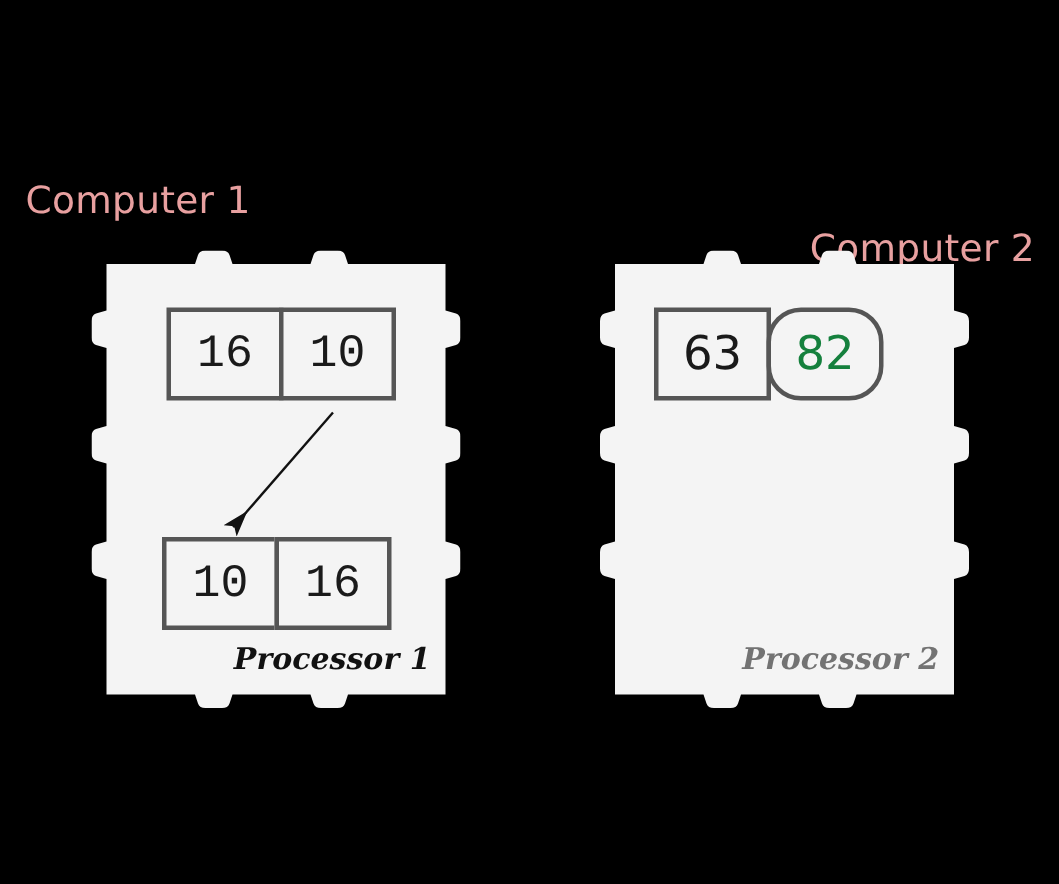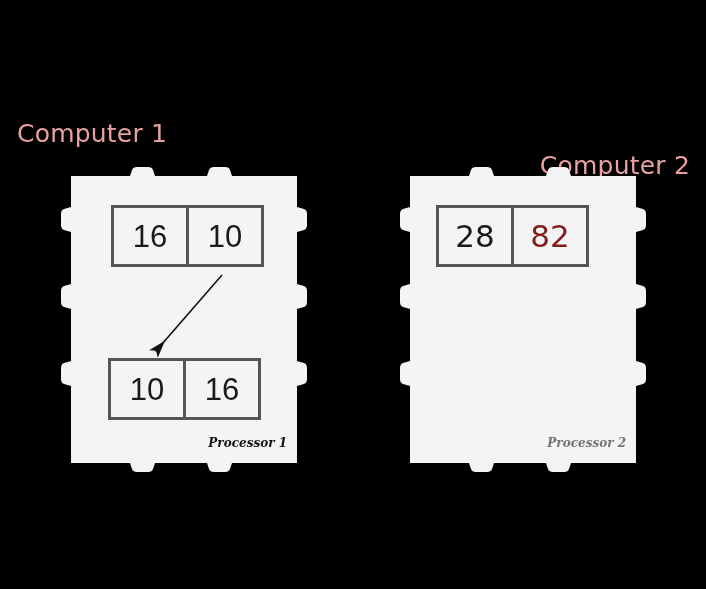--- a/index.html
+++ b/index.html
@@ -66,21 +66,21 @@
     border: 3px solid #555555;
     box-sizing: border-box;
     display: flex;
     align-items: center;
     justify-content: center;
     font-size: 31px;
     color: #1a1a1a;
     line-height: 1;
   }
   .cell + .cell { margin-left: -3px; }
-  .cell.mono { font-family: Liberation Sans, sans-serif; }
+  .cell.mono { font-family: Liberation Mono, monospace; }
   .cell.sans { font-family: "DejaVu Sans", sans-serif; }
 
   #row-1a { left: 40px; top: 29px; }
   #row-1b { left: 37px; top: 182px; }
   #row-2a { left: 26px; top: 29px; }
 
   
   #arrow-svg {
     position: absolute;
     left: 0;
@@ -91,21 +91,21 @@
   }
 
   
   .proc-label {
     position: absolute;
     right: 10px;
     bottom: 14px;
     font-family: "DejaVu Serif", serif;
     font-style: italic;
     font-weight: 700;
-    font-size: 12px;
+    font-size: 20px;
     color: #111111;
     white-space: nowrap;
     line-height: 1;
     margin-top: 21px;
   }
 </style>
 </head>
 <body style="background: rgb(0, 0, 0);">
 
 <div id="stage" style="background: rgb(0, 0, 0);">
@@ -172,20 +172,20 @@
         L 171 296 L 169 302 Q 168 305 164 305 L 153 305 Q 149 305 148 302 L 146 296
         L 94 296  L 92 302 Q 91 305 87 305 L 76 305 Q 72 305 71 302 L 69 296
         L 10 296
         L 10 219 L 3 217 Q 0 216 0 212 L 0 201 Q 0 197 3 196 L 10 194
         L 10 142 L 3 140 Q 0 139 0 135 L 0 124 Q 0 120 3 119 L 10 117
         L 10 65  L 3 63  Q 0 62 0 58  L 0 47  Q 0 43 3 42  L 10 40
         Z" fill="#f4f4f4"></path>
     </svg>
 
     <div class="cell-row" id="row-2a">
-      <div class="cell sans" style="background: rgb(244, 244, 244); border-color: rgb(85, 85, 85); color: rgb(26, 26, 26);">28</div>
-      <div class="cell sans" style="background: rgb(244, 244, 244); border-color: rgb(85, 85, 85); color: #7f1d1d;">82</div>
+      <div class="cell sans" style="background: rgb(244, 244, 244); border-color: rgb(85, 85, 85); color: rgb(26, 26, 26);">63</div>
+      <div class="cell sans" style="background: rgb(244, 244, 244); border-color: rgb(85, 85, 85); color: #15803d; border-radius: 23px;">82</div>
     </div>
 
     <div class="proc-label" style="color: #737373;">Processor 2</div>
   </div>
 
 </div>
 
 </body></html>

